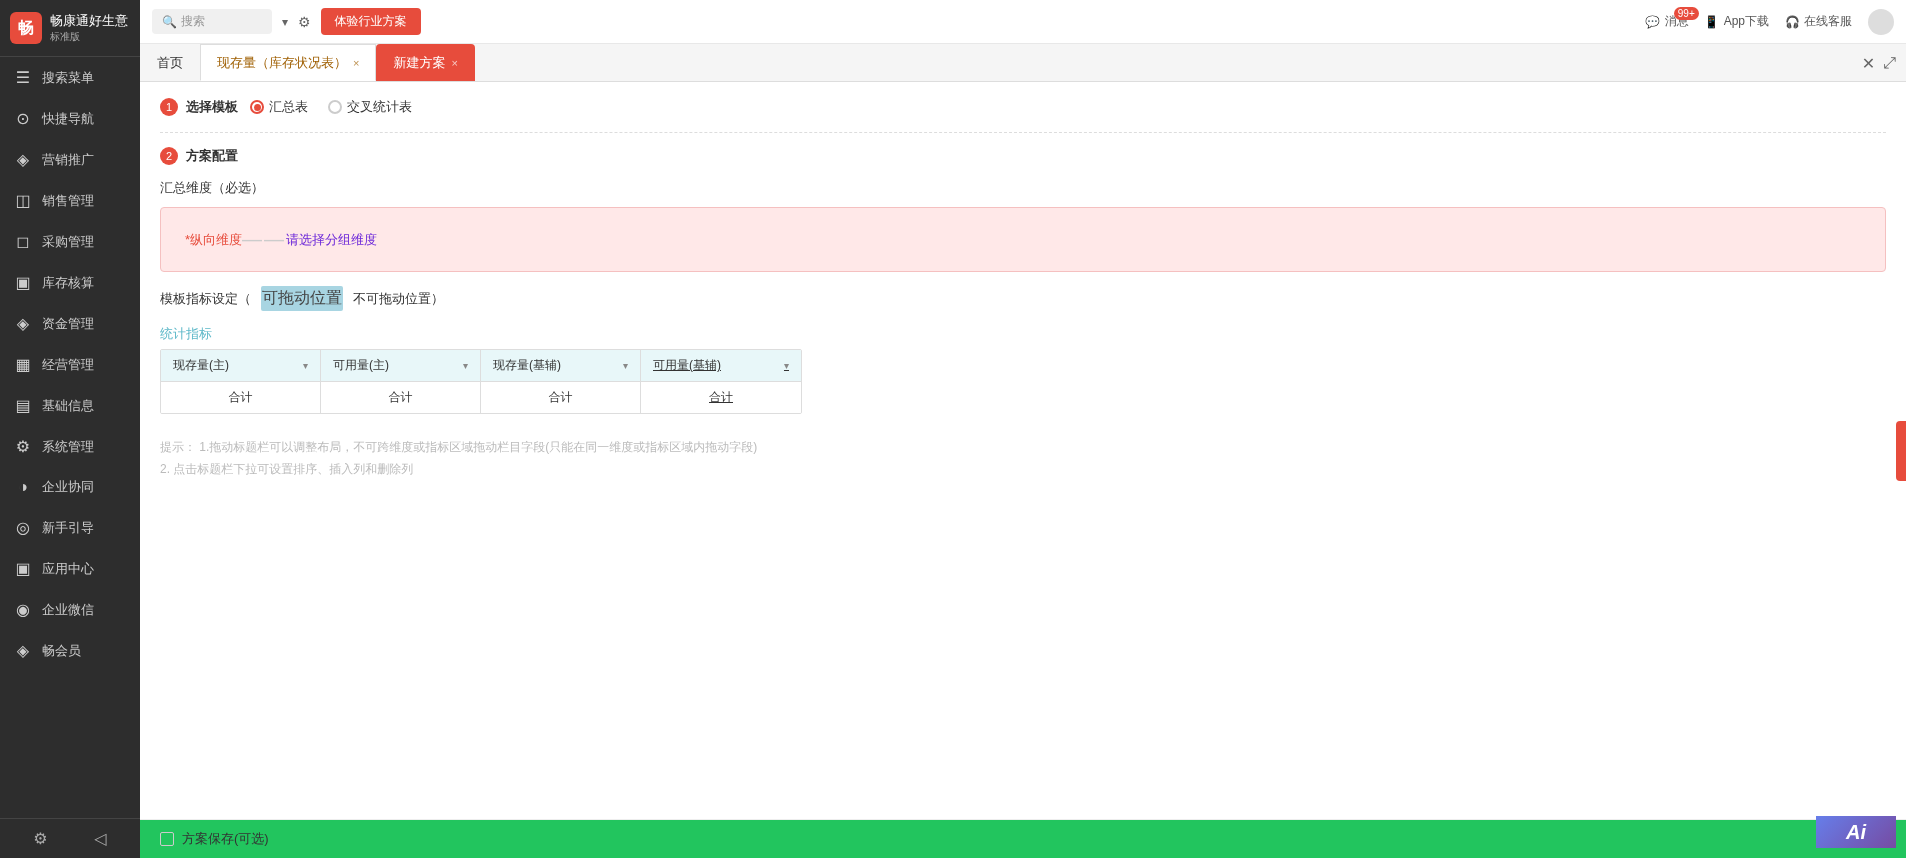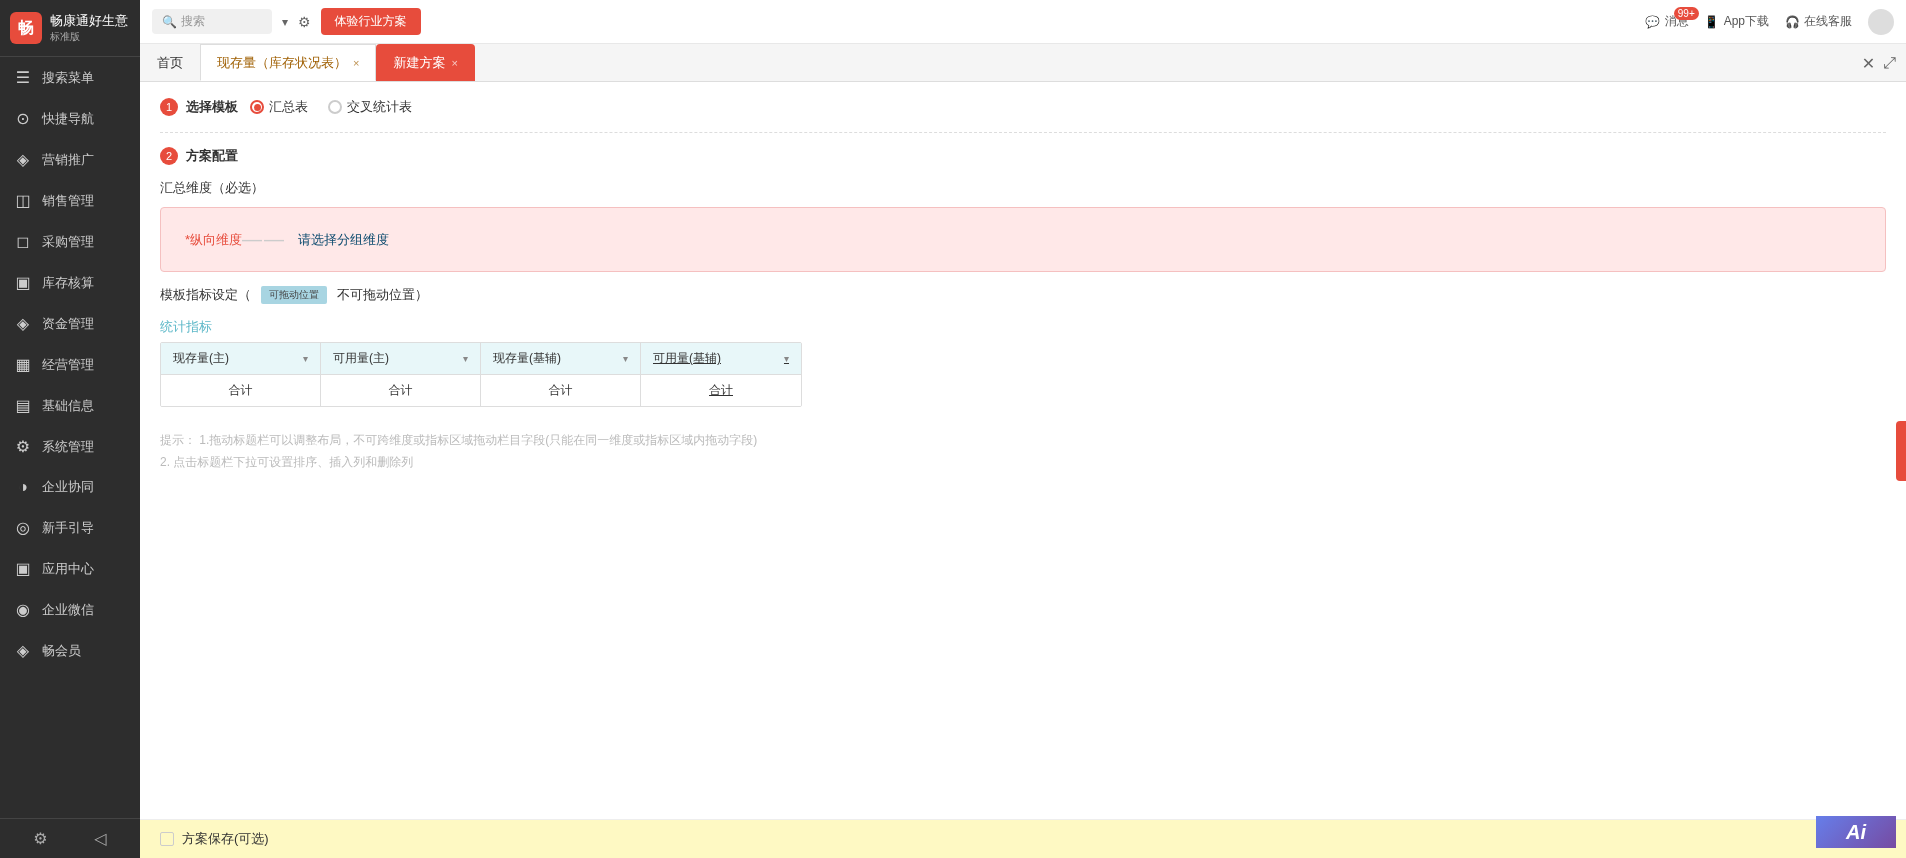--- a/index.html
+++ b/index.html
@@ -239,39 +239,39 @@
       padding: 20px 24px;
       margin-bottom: 14px;
     }
     .dim-row {
       display: flex;
       align-items: center;
       gap: 0;
     }
     .dim-required { color: #e74c3c; font-size: 13px; }
     .dim-line { color: #ccc; font-size: 20px; letter-spacing: 2px; }
-    .dim-placeholder { color: #0c4a6e; font-size: 13px; margin-left: 12px; }
+    .dim-placeholder { color: #6d28d9; font-size: 13px; }
 
     
     .indicator-settings {
       margin-bottom: 14px;
     }
     .indicator-label {
       font-size: 13px;
       color: #333;
       display: flex;
       align-items: center;
       gap: 10px;
       margin-bottom: 10px;
     }
     .draggable-badge {
       background: #a8d5e2;
       color: #444;
-      font-size: 10px;
-      padding: 2px 8px;
+      font-size: 16px;
+      padding: 2px 1px;
       border-radius: 2px;
     }
 
     
     .stats-section { }
     .stats-title {
       color: #5db8c8;
       font-size: 13px;
       margin-bottom: 6px;
     }
@@ -305,21 +305,21 @@
     
     .tip-section {
       margin-top: 20px;
       color: #bbb;
       font-size: 12px;
       line-height: 1.8;
     }
 
     
     .bottom-bar {
-      background: #fef9c3;
+      background: #22c55e;
       padding: 10px 20px;
       border-top: 1px solid #eee;
       display: flex;
       align-items: center;
       gap: 8px;
       flex-shrink: 0;
     }
     .checkbox-box {
       width: 14px; height: 14px;
       border: 1px solid #ccc;

